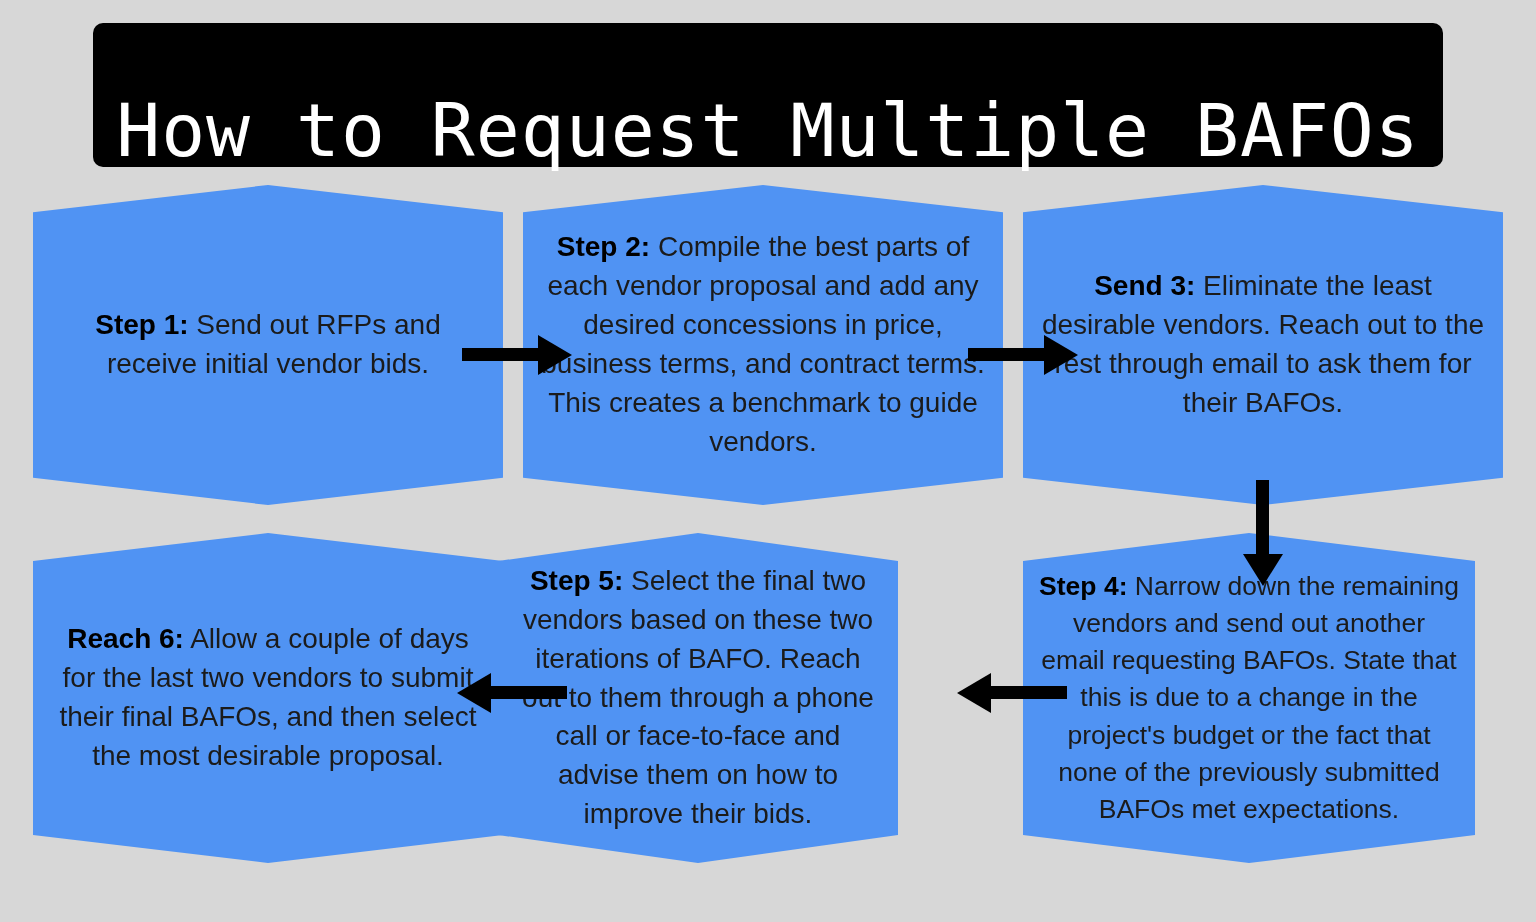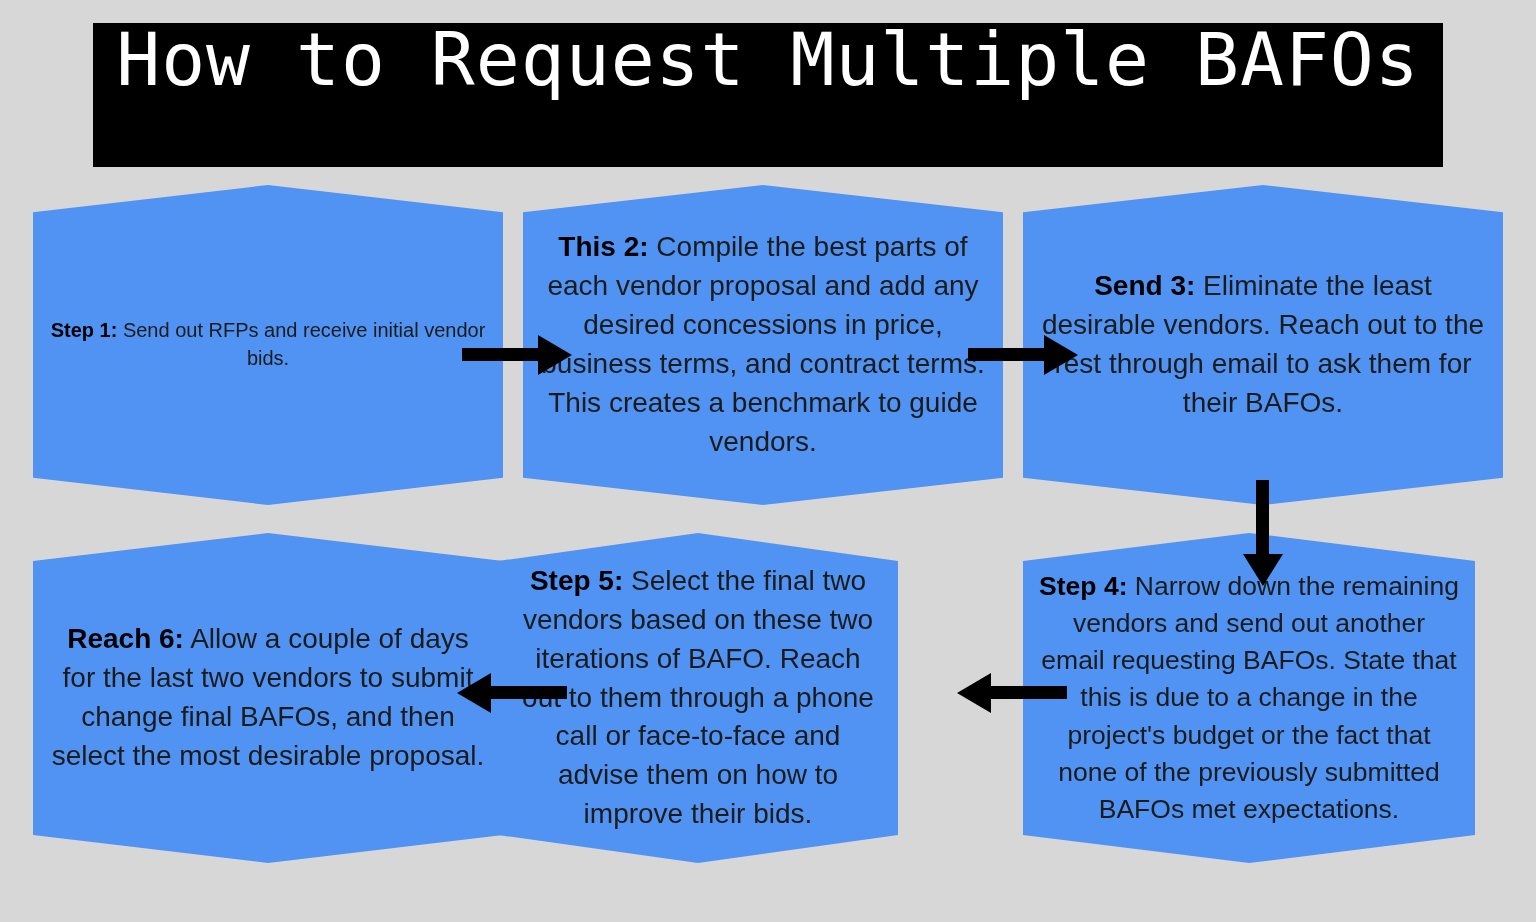--- a/index.html
+++ b/index.html
@@ -23,22 +23,23 @@
 
   
   .title-bar {
     position: absolute;
     left: 93px;
     top: 23px;
     width: 1350px;
     height: 144px;
     background: #000000;
     display: flex;
-    align-items: flex-start;
+    align-items: flex-end;
     justify-content: center;
+    border-radius: 10px;
   }
   .title-text {
     font-family: "DejaVu Sans Mono", "Liberation Mono", monospace;
     color: #ffffff;
     font-size: 73px;
     font-weight: 400;
     letter-spacing: 1px;
     white-space: nowrap;
     line-height: 1;
   }
@@ -79,21 +80,21 @@
 
   
   #step1 { left: 33px;   top: 185px; width: 470px; height: 320px; }
   #step2 { left: 523px;  top: 185px; width: 480px; height: 320px; }
   #step3 { left: 1023px; top: 185px; width: 480px; height: 320px; }
   
   #step6 { left: 33px;   top: 533px; width: 470px; height: 330px; }
   #step5 { left: 498px;  top: 533px; width: 400px; height: 330px; }
   #step4 { left: 1023px; top: 533px; width: 452px; height: 330px; }
 
-  #step1 .body { font-size: 20px; }
+  #step1 .body { font-size: 28px; }
   #step2 .body { font-size: 28px; }
   #step3 .body { font-size: 28px; }
   #step4 .body { font-size: 26.5px; line-height: 1.40; }
   #step5 .body { font-size: 28px; }
   #step6 .body { font-size: 28px; }
 
   
   .arrow {
     position: absolute;
     z-index: 5;
@@ -118,21 +119,21 @@
   <div class="step" id="step1">
     <div class="hex"></div>
     <div class="body">
       <b>Step 1:</b><span> Send out RFPs and receive initial vendor bids.</span>
     </div>
   </div>
 
   <div class="step" id="step2">
     <div class="hex"></div>
     <div class="body">
-      <b>This 2:</b><span> Compile the best parts of each vendor proposal and add any desired concessions in price, business terms, and contract terms. This creates a benchmark to guide vendors.</span>
+      <b>Step 2:</b><span> Compile the best parts of each vendor proposal and add any desired concessions in price, business terms, and contract terms. This creates a benchmark to guide vendors.</span>
     </div>
   </div>
 
   <div class="step" id="step3">
     <div class="hex"></div>
     <div class="body">
       <b>Send 3:</b><span> Eliminate the least desirable vendors. Reach out to the rest through email to ask them for their BAFOs.</span>
     </div>
   </div>
 
@@ -146,21 +147,21 @@
   <div class="step" id="step5">
     <div class="hex"></div>
     <div class="body">
       <b>Step 5:</b><span> Select the final two vendors based on these two iterations of BAFO. Reach out to them through a phone call or face-to-face and advise them on how to improve their bids.</span>
     </div>
   </div>
 
   <div class="step" id="step6">
     <div class="hex"></div>
     <div class="body">
-      <b>Reach 6:</b><span> Allow a couple of days for the last two vendors to submit change final BAFOs, and then select the most desirable proposal.</span>
+      <b>Reach 6:</b><span> Allow a couple of days for the last two vendors to submit their final BAFOs, and then select the most desirable proposal.</span>
     </div>
   </div>
 
   <div class="arrow" id="arrow-1-2">
     <svg width="112" height="44" viewBox="0 0 112 44">
       <rect x="0" y="15" width="82" height="13" fill="#000000"></rect>
       <polygon points="76,2 76,42 110,22" fill="#000000"></polygon>
     </svg>
   </div>
 

